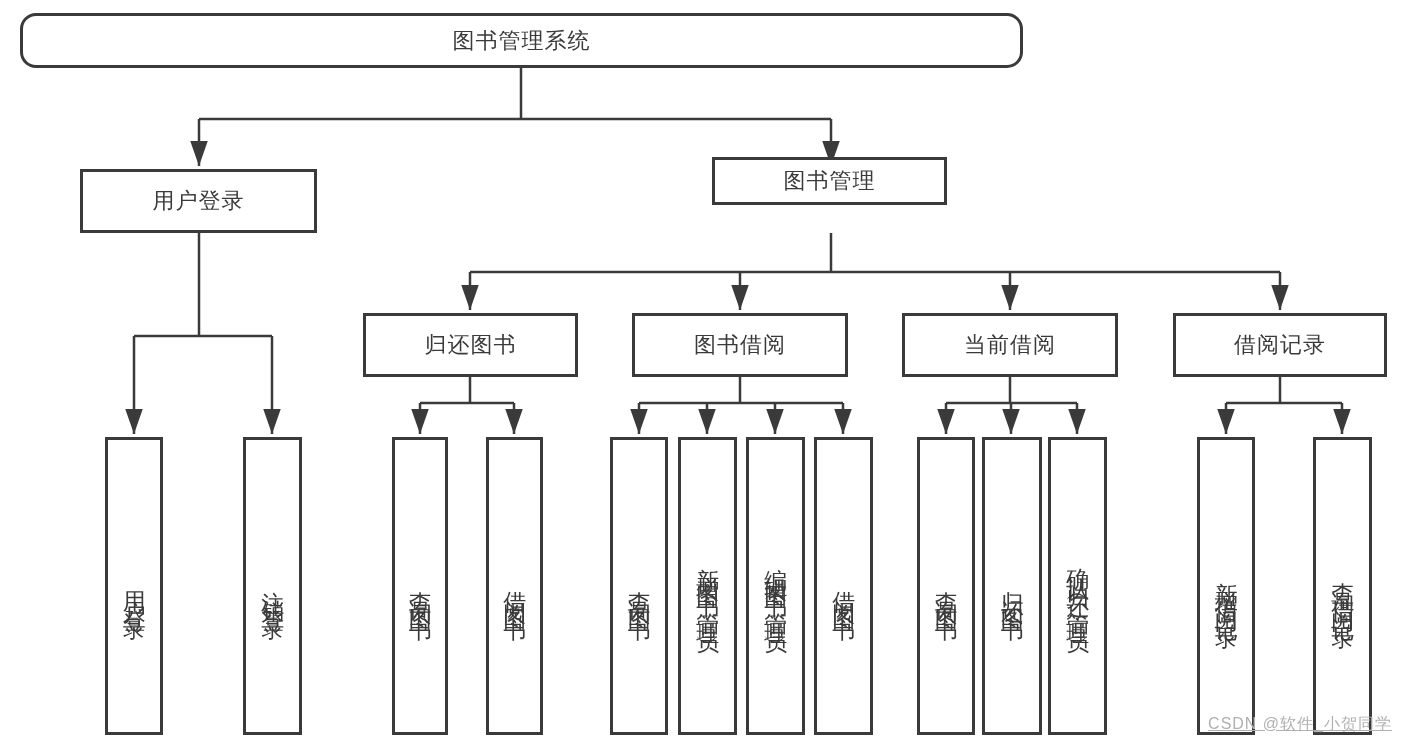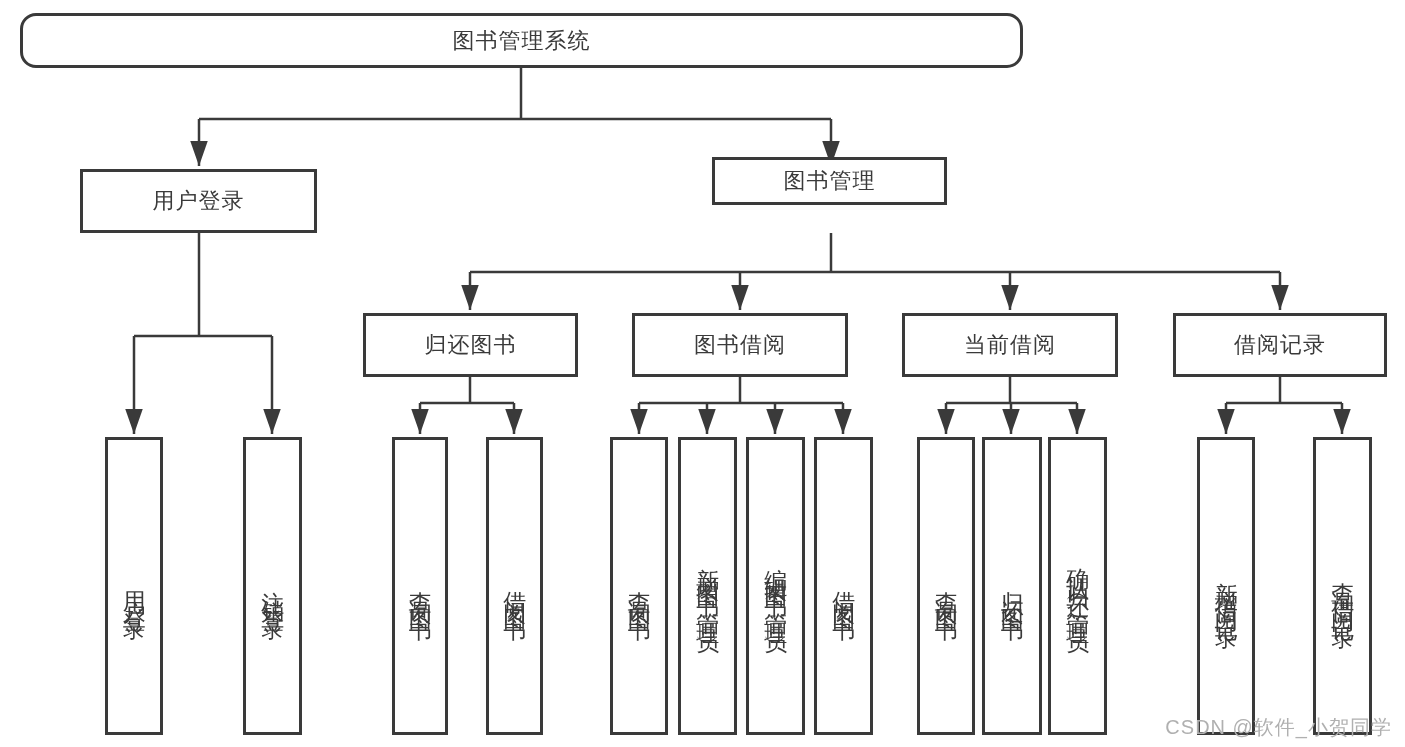--- a/index.html
+++ b/index.html
@@ -48,25 +48,26 @@
   .leaf .vtext {
     writing-mode: vertical-lr;
     letter-spacing: 9px;
     margin-top: 9px;
     line-height: 1.1;
     max-height: 282px;
   }
   .watermark {
     position: absolute;
     right: 13px; top: 714px;
-    font-size: 20px;
+    font-size: 16px;
     letter-spacing: 1px;
     color: var(--watermark);
     white-space: nowrap;
     z-index: 5;
+    text-decoration: underline;
   }
 </style>
 </head>
 <body>
 
 <div class="stage">
 
   <svg class="connectors" width="1405" height="747" viewBox="0 0 1405 747" xmlns="http://www.w3.org/2000/svg">
     <defs>
       <marker id="arrowhead" viewBox="0 0 10 7" refX="10" refY="3.5" markerWidth="10" markerHeight="7" markerUnits="strokeWidth" orient="auto">

